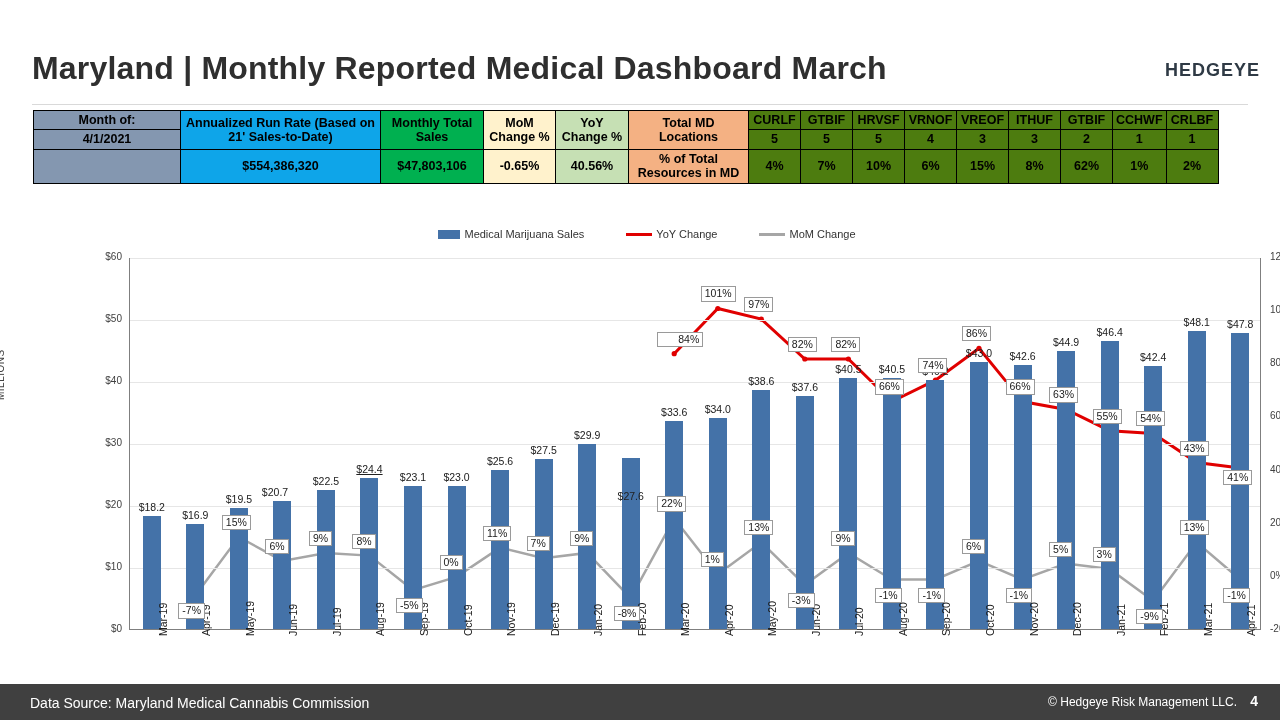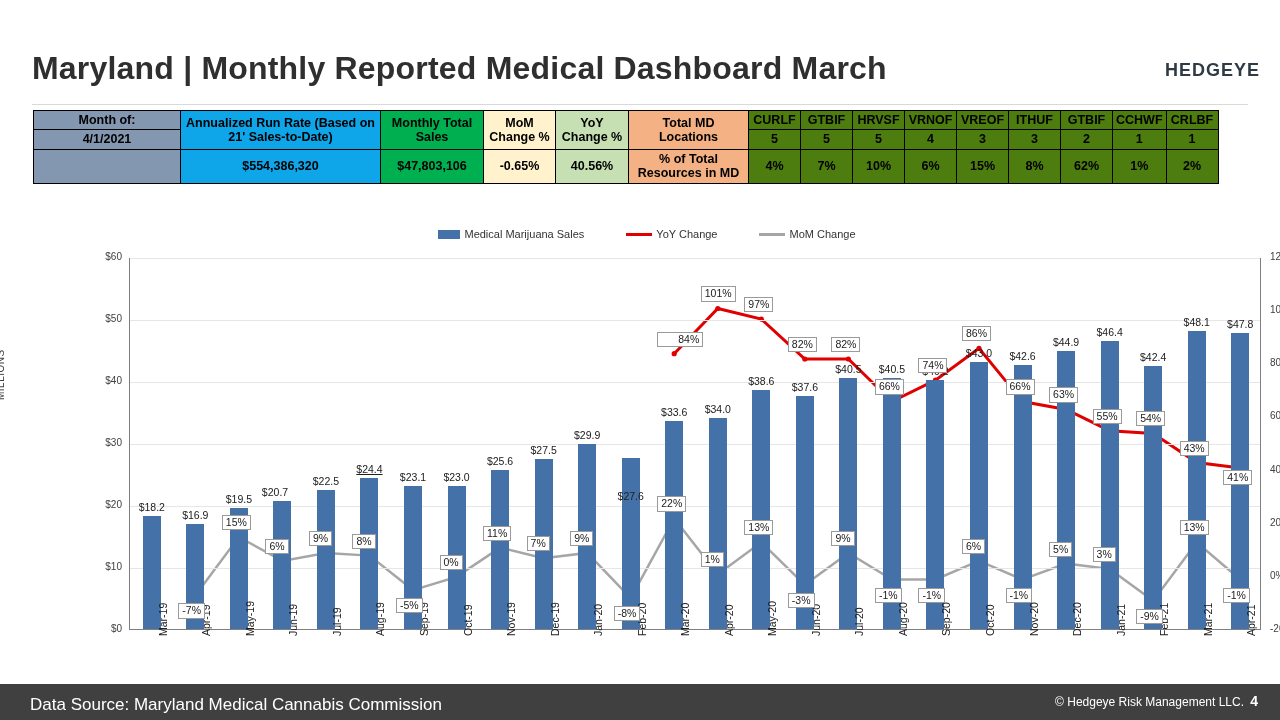--- a/index.html
+++ b/index.html
@@ -109,24 +109,24 @@
     padding:0px 3px; white-space:nowrap; line-height:1.25;
   }
   svg.overlay { position:absolute; left:0; top:0; overflow:visible; }
 
   
   #footer {
     position:absolute; left:0; bottom:0; width:1280px; height:36px;
     background:#404040; color:#ffffff;
   }
   #footer-source {
-    position:absolute; left:30px; top:11px; font-size:17px;
+    position:absolute; left:30px; top:11px; font-size:14px;
   }
   #footer-copy {
-    position:absolute; right:36px; top:11px; font-size:12px;
+    position:absolute; right:43px; top:11px; font-size:12px;
   }
   #footer-page {
     position:absolute; right:22px; top:9px; font-size:14px; font-weight:bold;
   }
 </style>
 </head>
 <body>
 
 <div id="title-bar">
   <div id="page-title">Maryland | Monthly Reported Medical Dashboard March</div>

